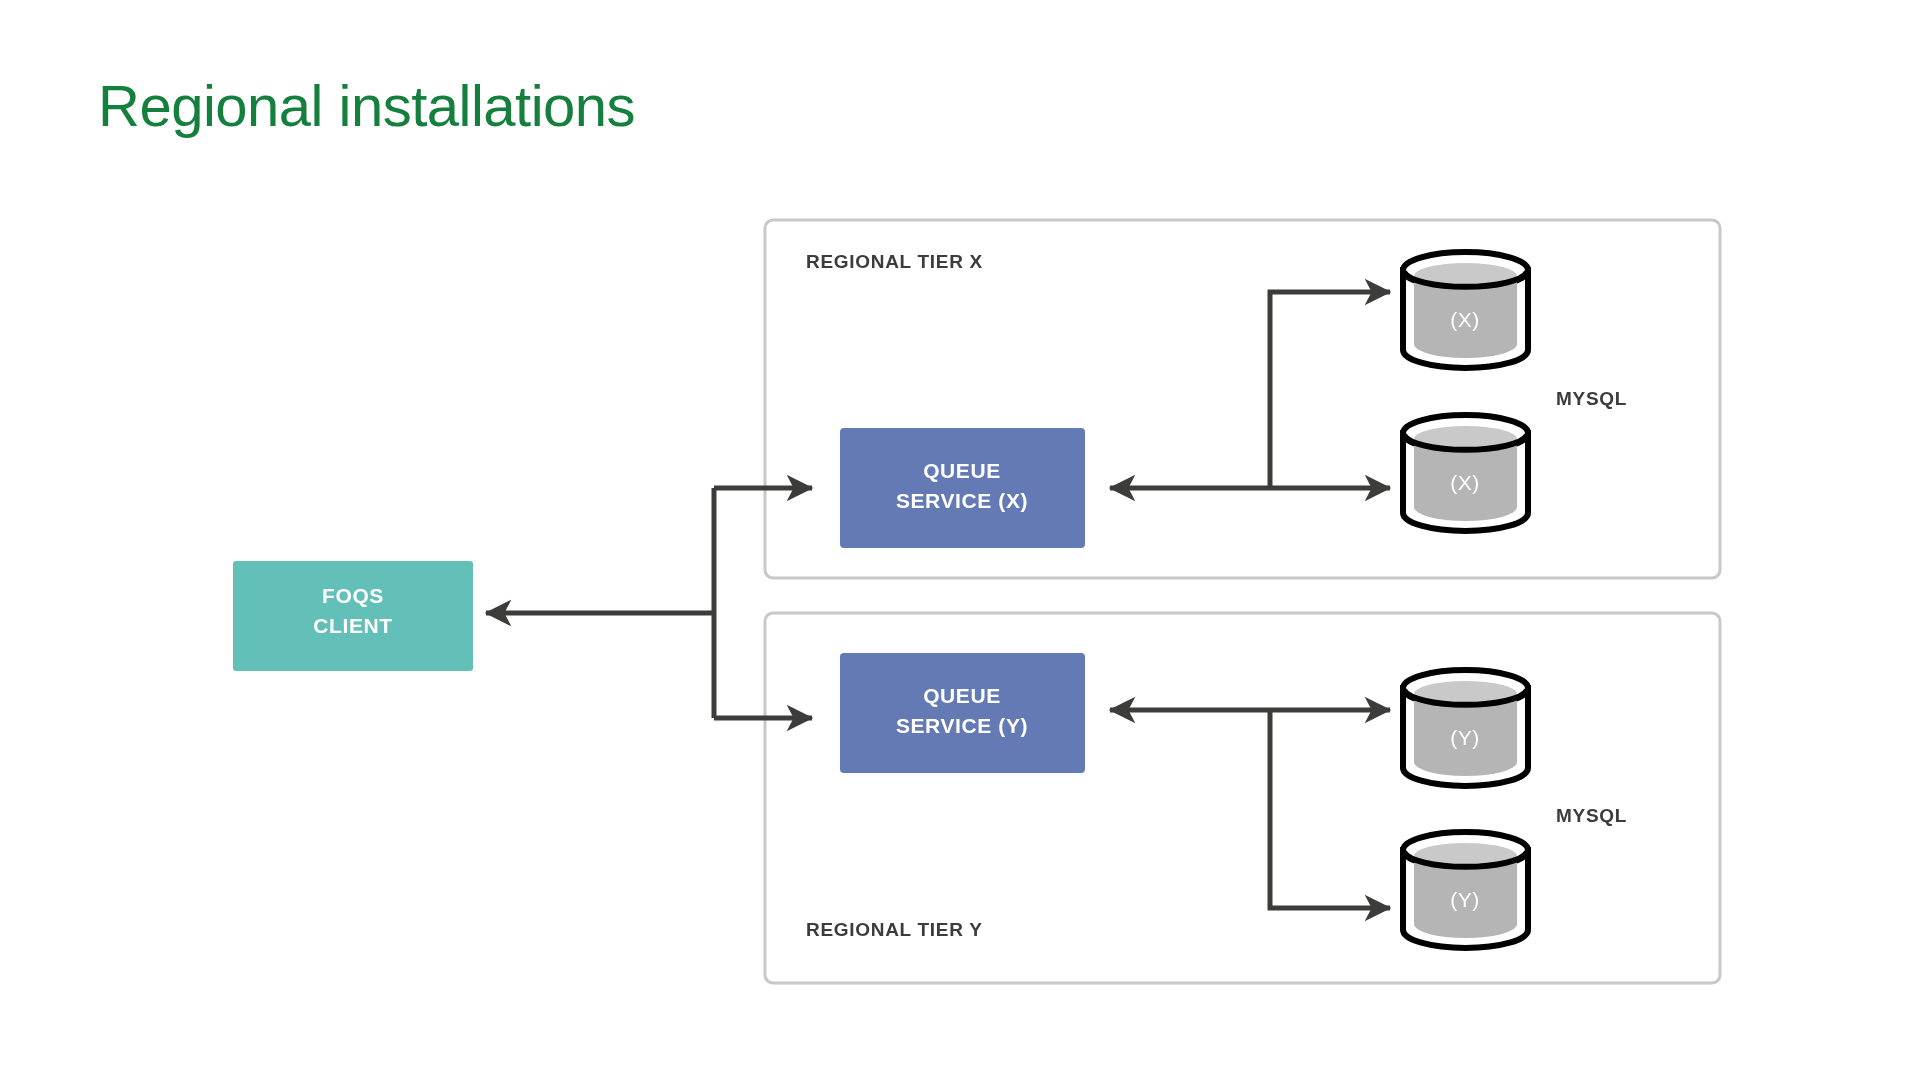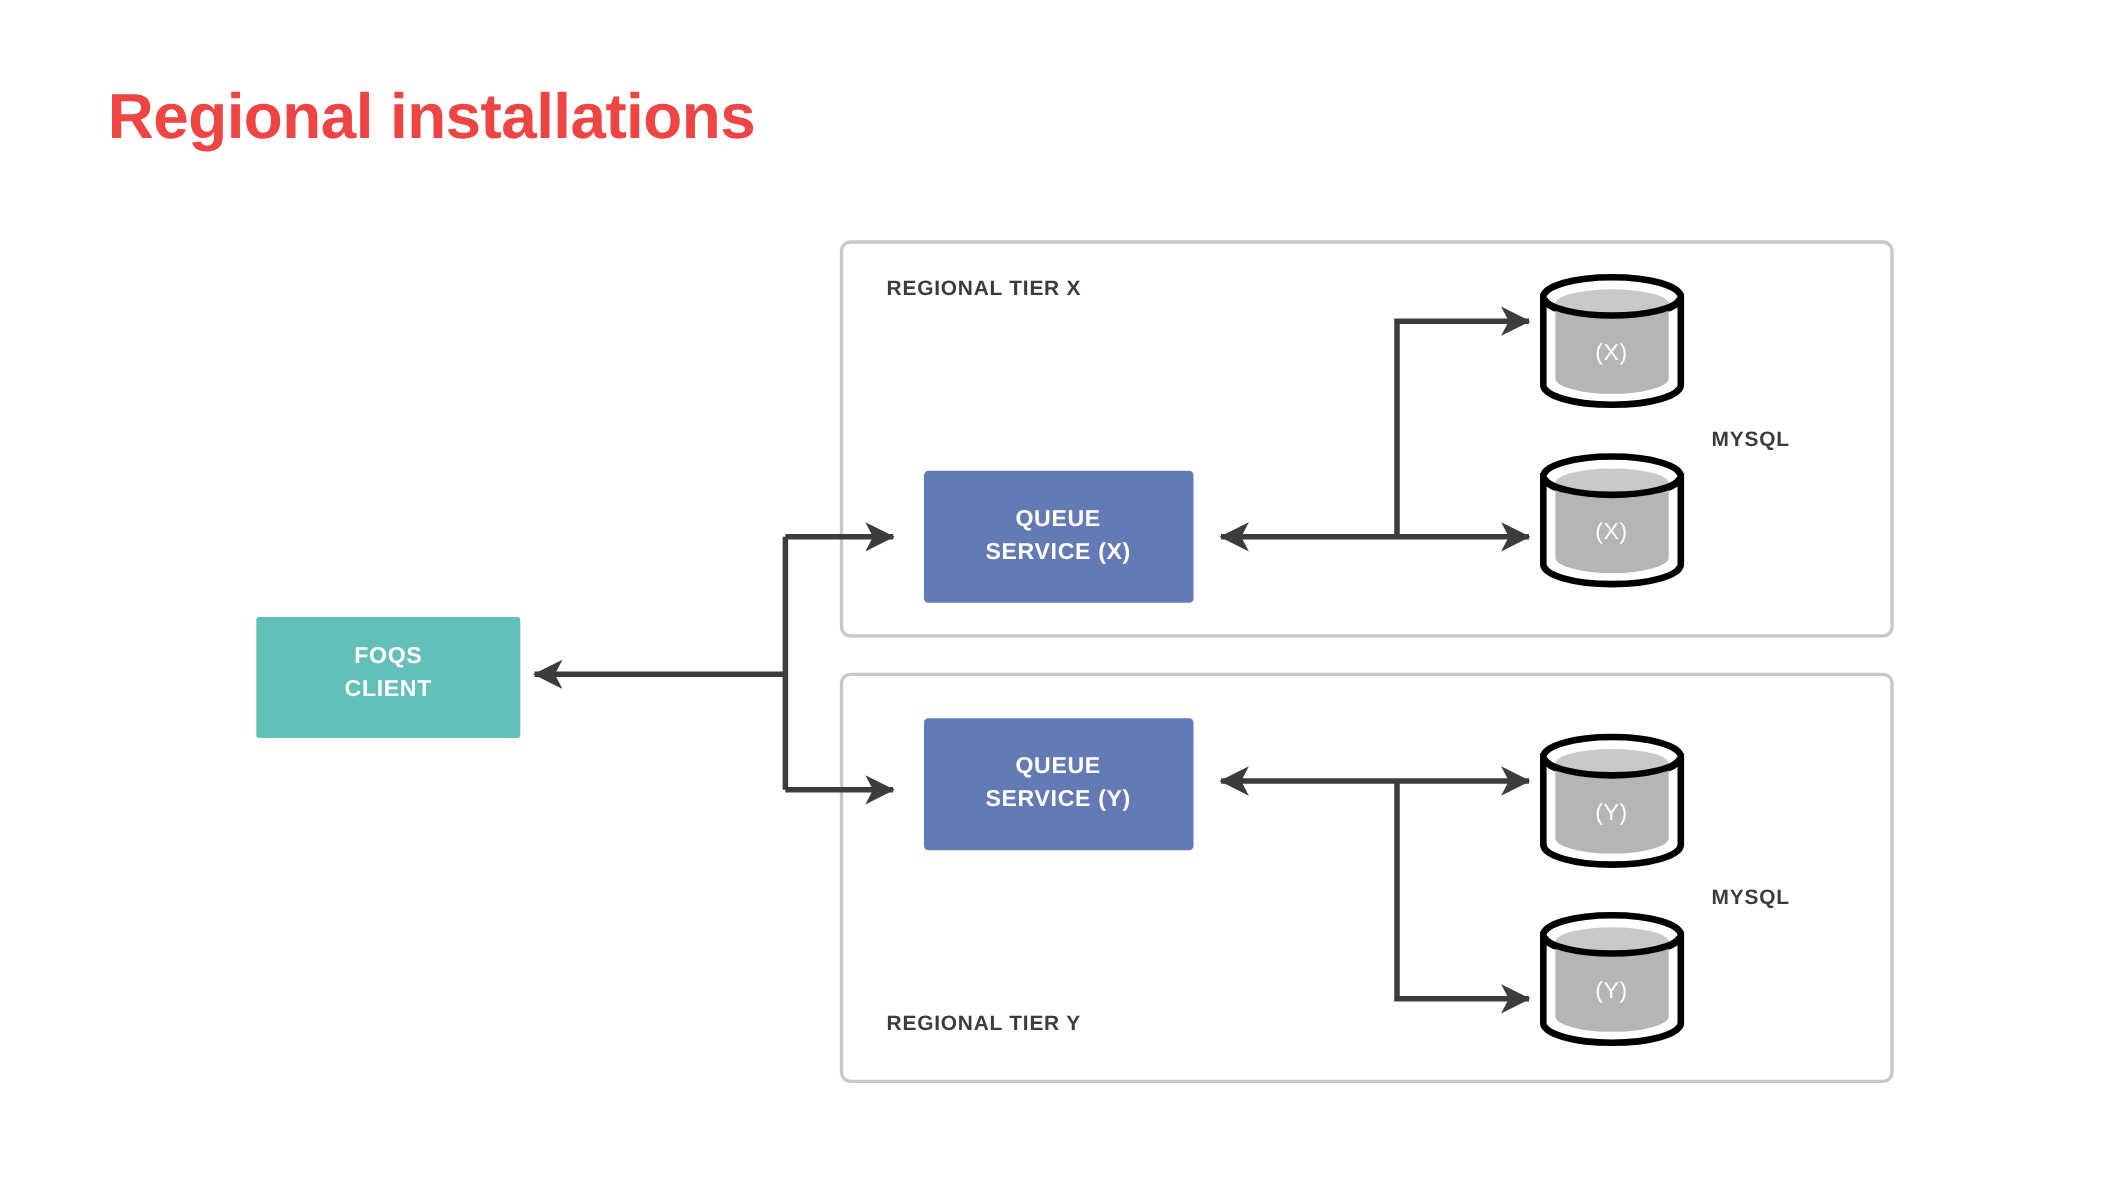--- a/index.html
+++ b/index.html
@@ -18,23 +18,23 @@
     position: relative;
     width: 1920px;
     height: 1080px;
     background: #ffffff;
   }
   .page-title {
     position: absolute;
     left: 98px;
     top: 72px;
     font-size: 58px;
-    font-weight: bold;
+    font-weight: normal;
     letter-spacing: -0.5px;
-    color: #ef4444;
+    color: #15803d;
     white-space: nowrap;
   }
   svg.diagram {
     position: absolute;
     left: 0;
     top: 0;
     width: 1920px;
     height: 1080px;
   }
   .tier-label {

